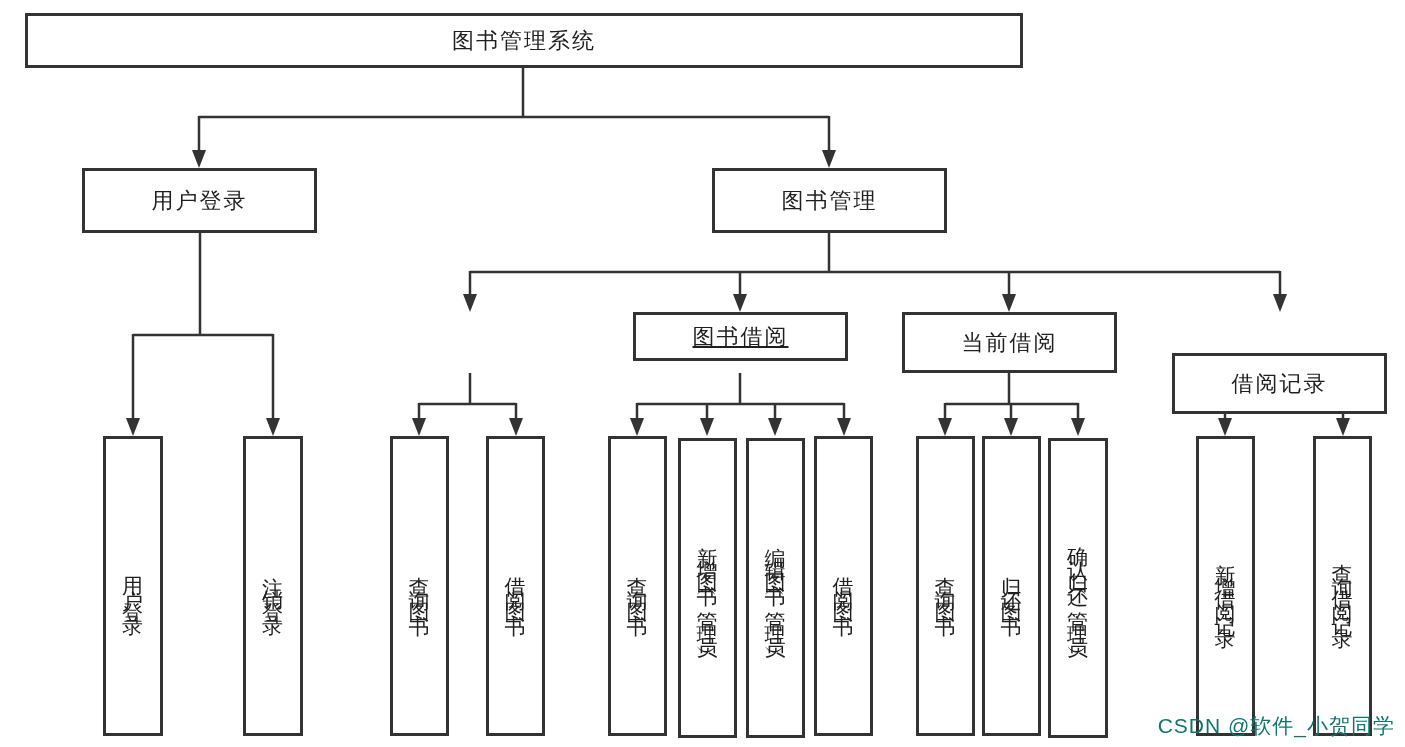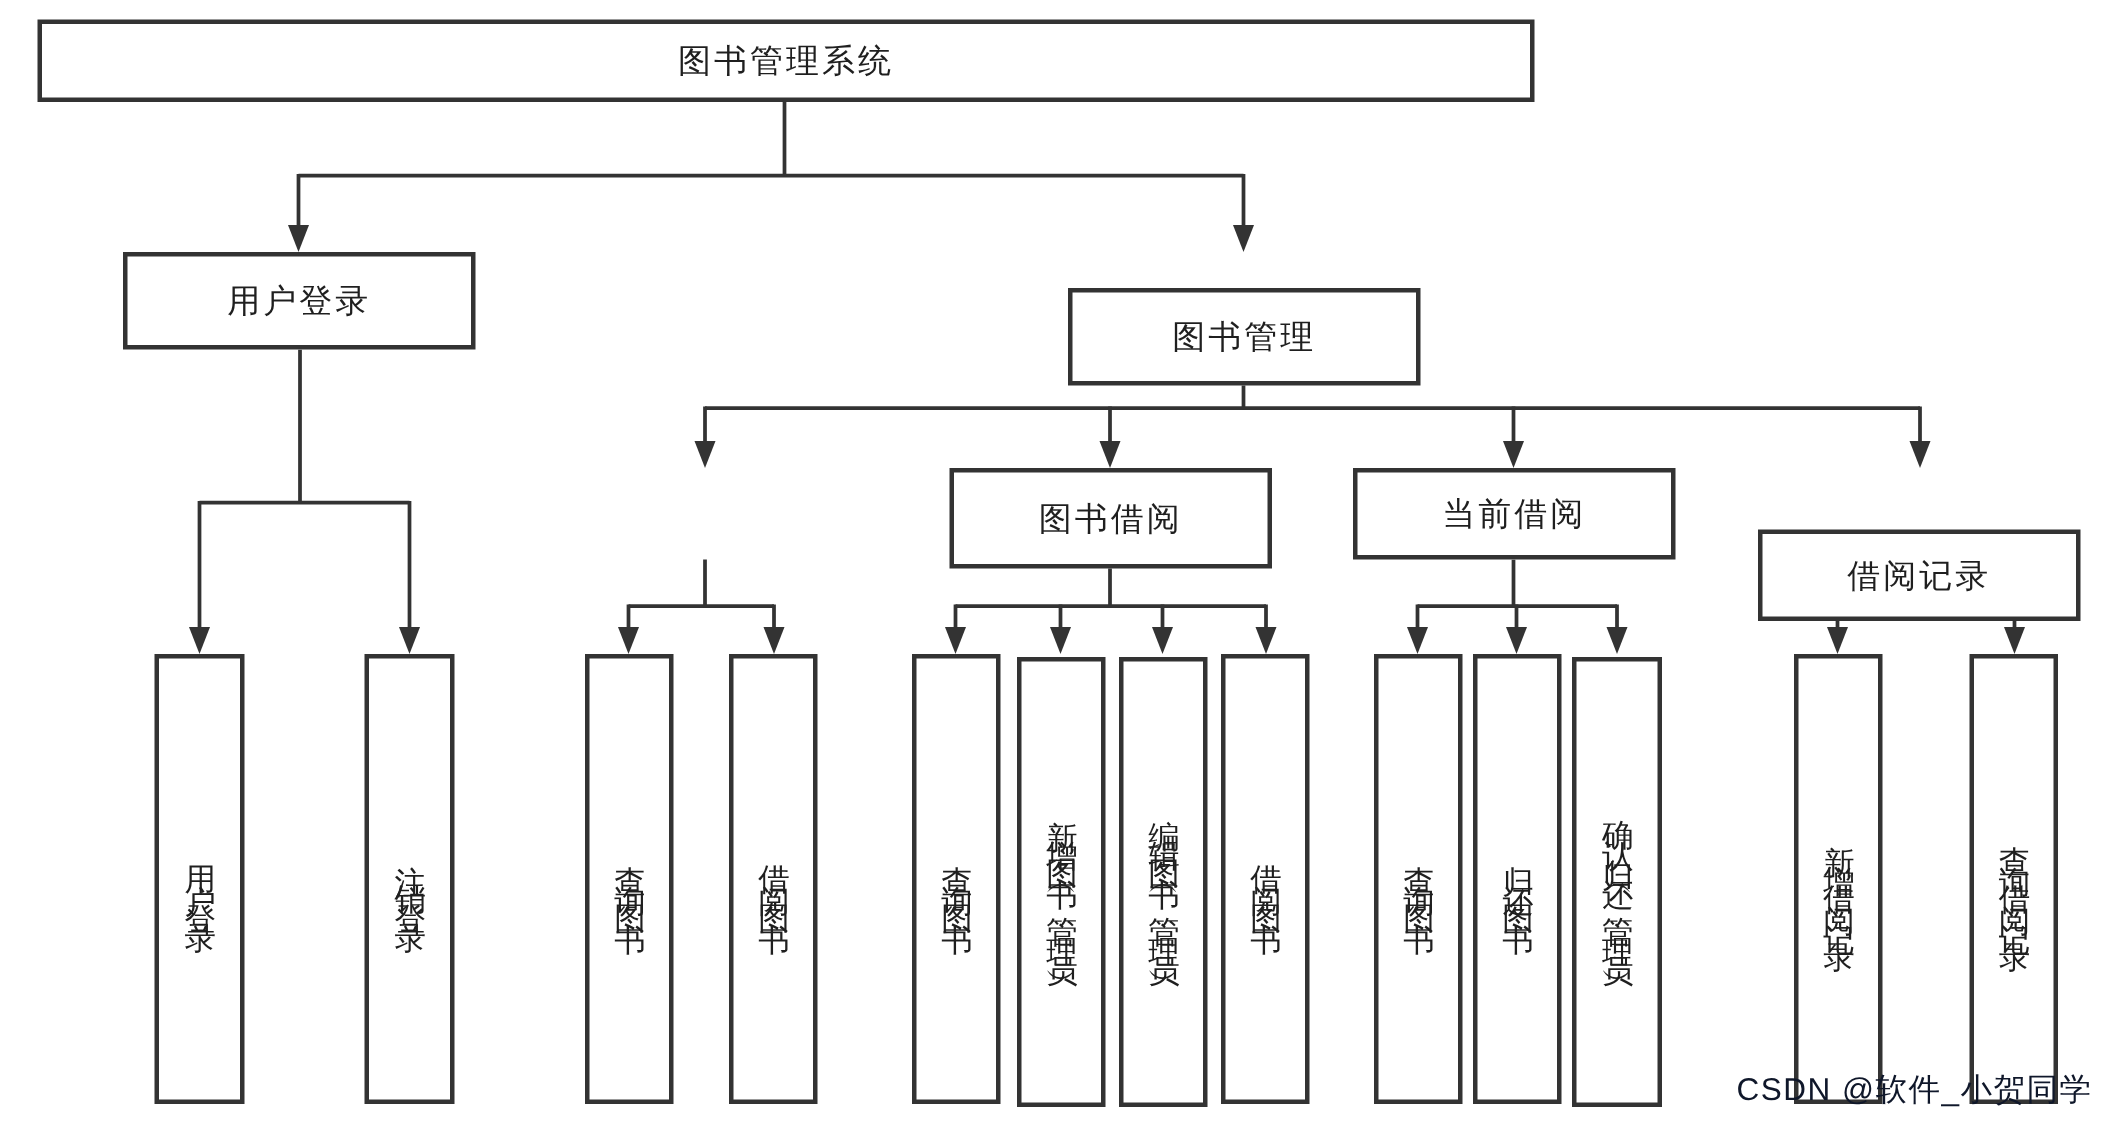--- a/index.html
+++ b/index.html
@@ -27,21 +27,21 @@
     text-orientation: mixed;
     font-size: 21px;
     letter-spacing: 13px;
     line-height: 1;
   }
   .watermark {
     position: absolute;
     right: 10px;
     bottom: 7px;
     font-size: 21px;
-    color: #0f172a;
+    color: #0f766e;
     letter-spacing: 1px;
     white-space: nowrap;
   }
 </style>
 </head>
 <body>
 
 <div class="canvas">
 
   <svg class="connectors" viewBox="0 0 1405 747" fill="none">
@@ -129,23 +129,23 @@
     </g>
     <g fill="#333333" stroke="none">
       <polygon points="1218,418 1232,418 1225,436"></polygon>
       <polygon points="1336,418 1350,418 1343,436"></polygon>
     </g>
   </svg>
 
   <div class="node h-node" style="left:25px; top:13px; width:998px; height:55px;">图书管理系统</div>
 
   <div class="node h-node" style="left:82px; top:168px; width:235px; height:65px;">用户登录</div>
-  <div class="node h-node" style="left:712px; top:168px; width:235px; height:65px;margin-top:24px;">图书管理</div>
+  <div class="node h-node" style="left:712px; top:168px; width:235px; height:65px;">图书管理</div>
 
-  <div class="node h-node" style="left:633px; top:312px; width:215px; height:67px;">图书借阅</div>
+  <div class="node h-node" style="left:633px; top:312px; width:215px; height:49px;text-decoration:underline;">图书借阅</div>
   <div class="node h-node" style="left:902px; top:312px; width:215px; height:61px;">当前借阅</div>
   <div class="node h-node" style="left:1172px; top:312px; width:215px; height:61px;margin-top:41px;">借阅记录</div>
 
   <div class="node v-node" style="left:103px; top:436px; width:60px; height:300px;">用户登录</div>
   <div class="node v-node" style="left:243px; top:436px; width:60px; height:300px;">注销登录</div>
 
   <div class="node v-node" style="left:390px; top:436px; width:59px; height:300px;">查询图书</div>
   <div class="node v-node" style="left:486px; top:436px; width:59px; height:300px;">借阅图书</div>
 
   <div class="node v-node" style="left:608px; top:436px; width:59px; height:300px;">查询图书</div>

